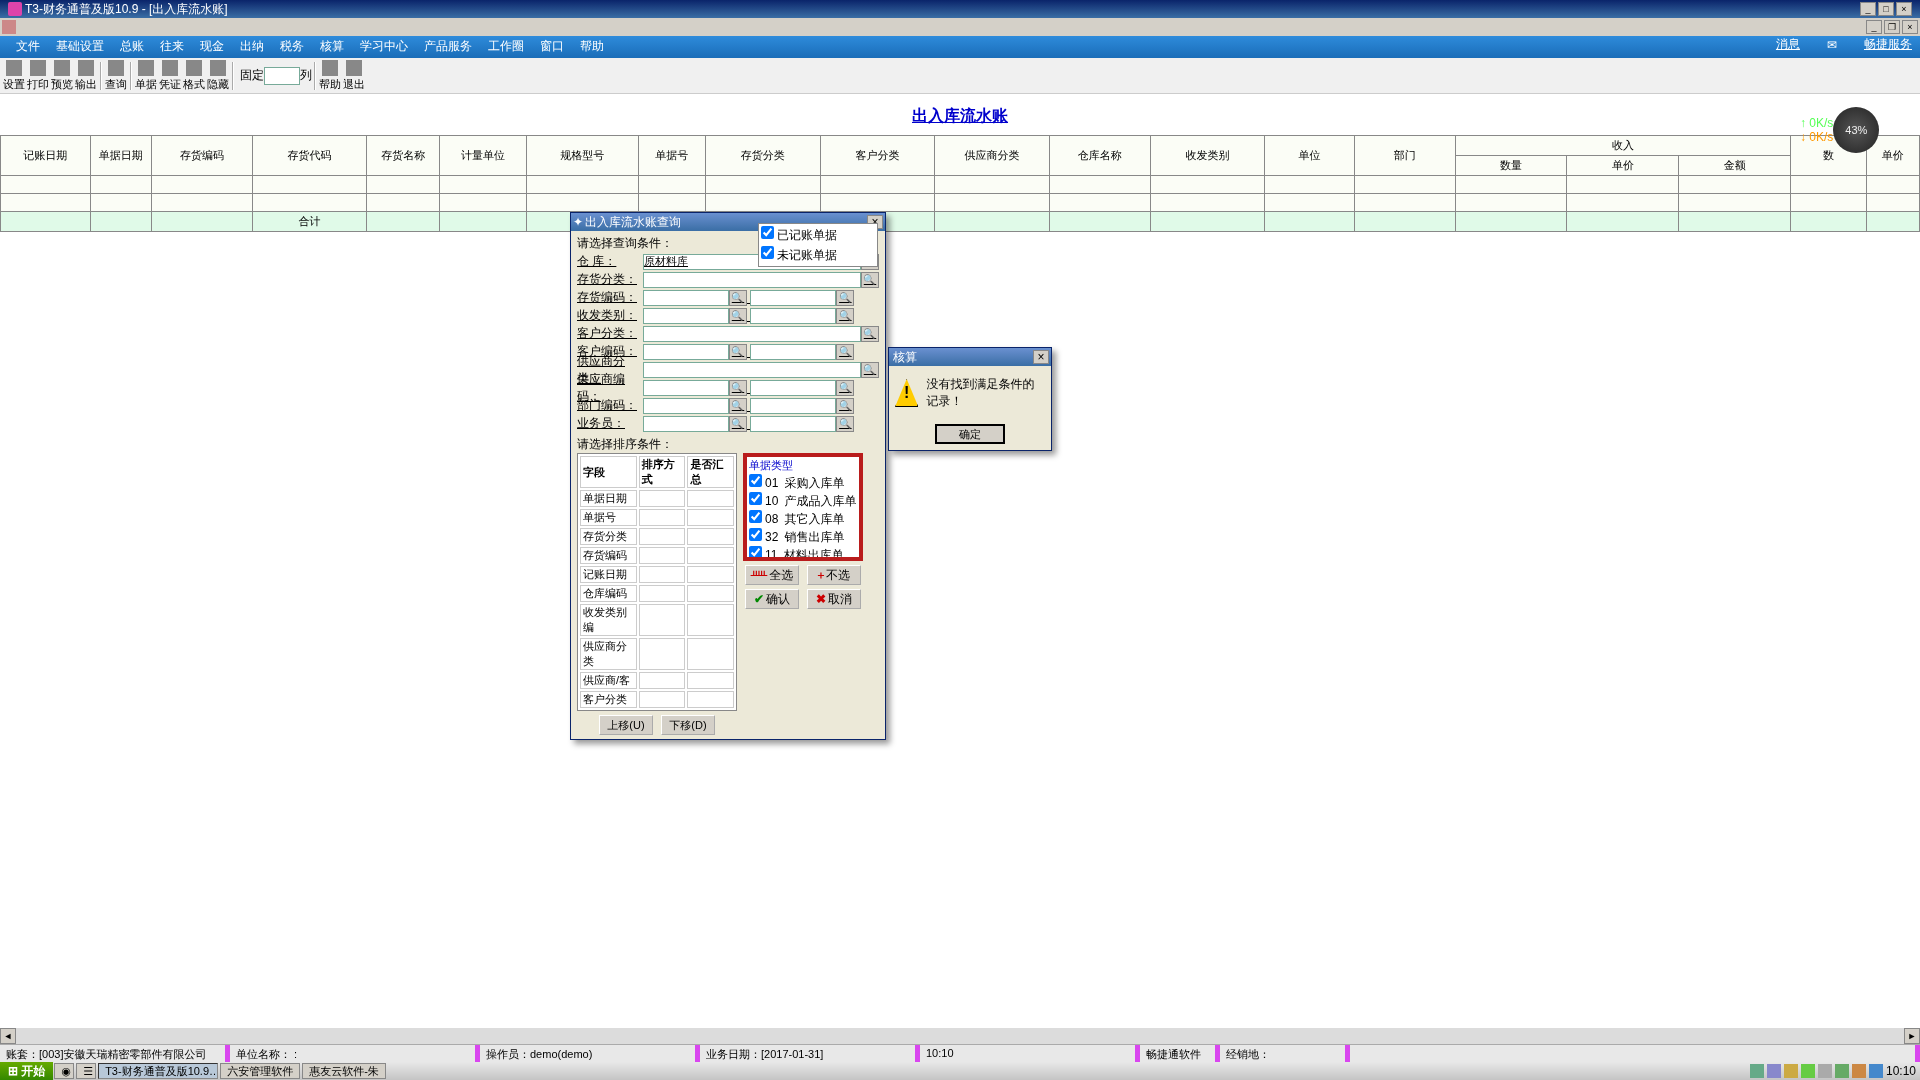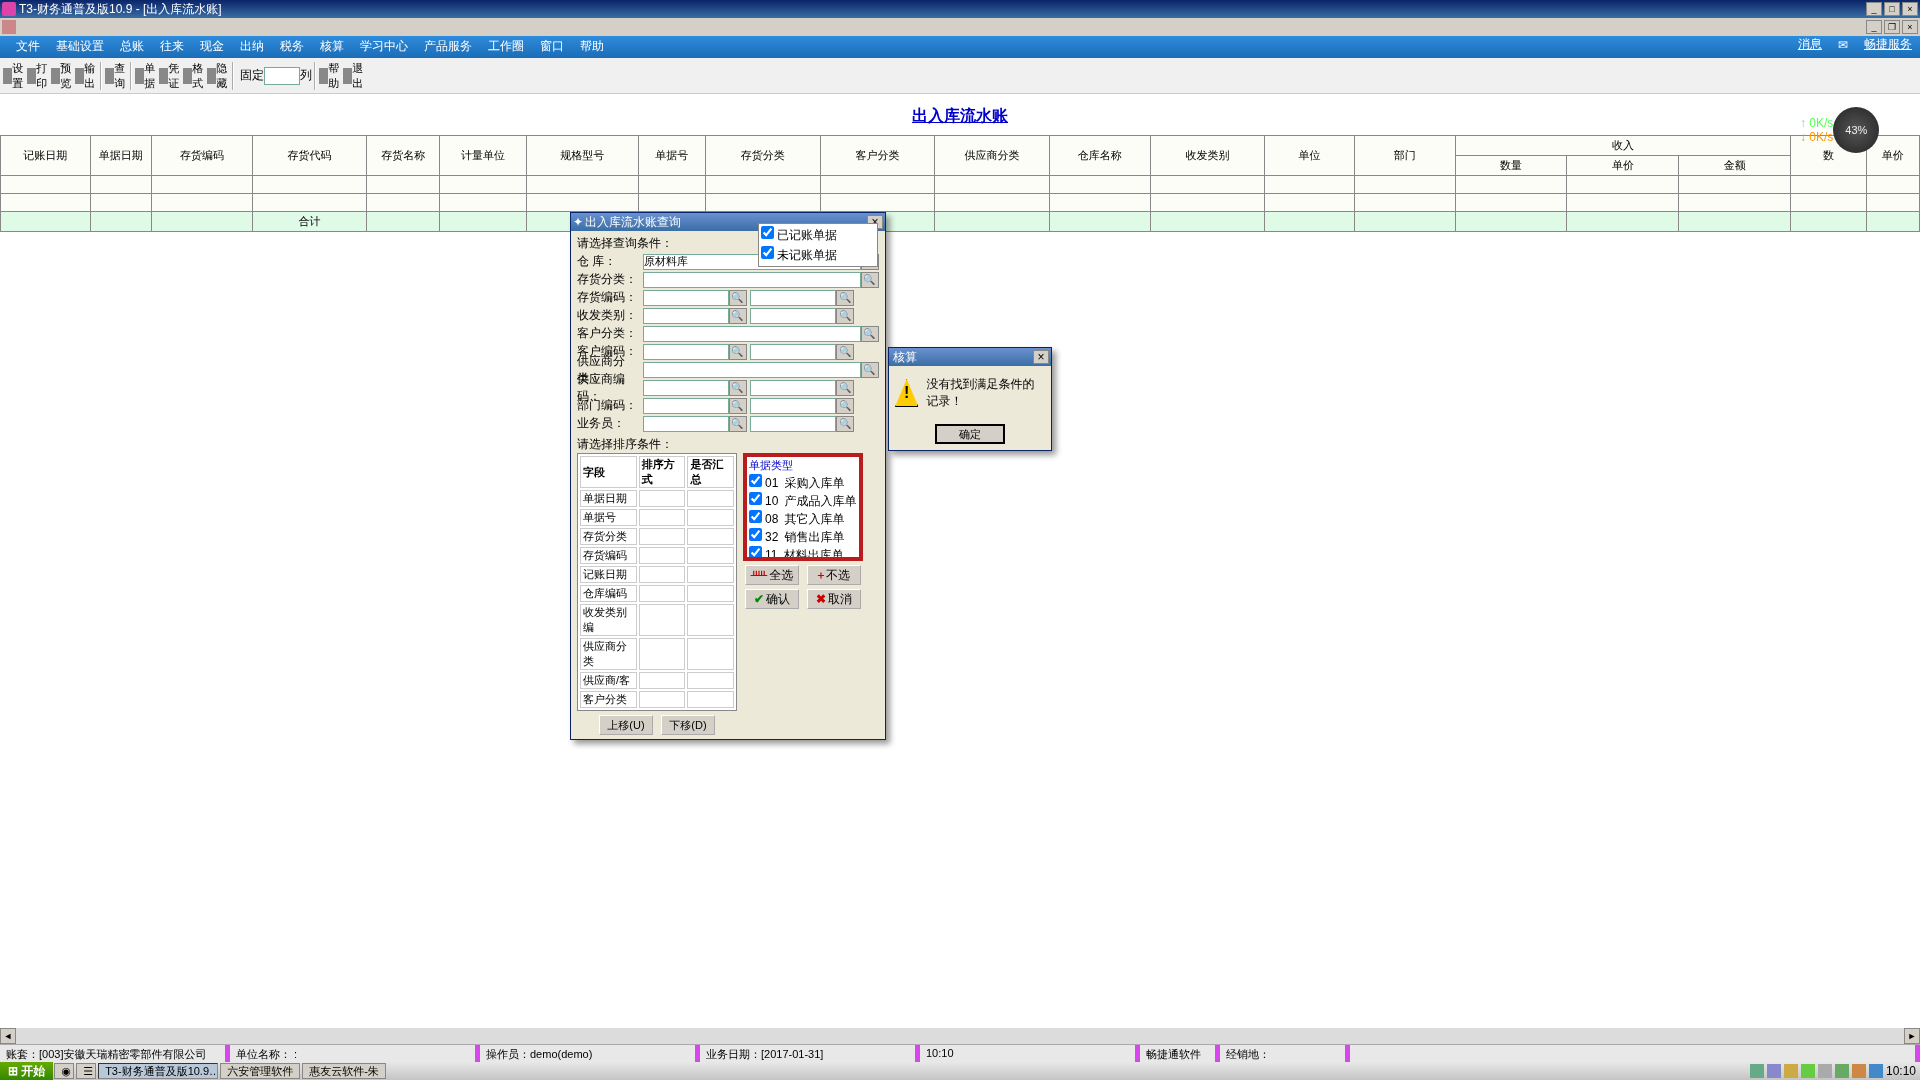--- a/index.html
+++ b/index.html
@@ -1,37 +1,37 @@
 <!DOCTYPE html>
 <html><head>
 <meta charset="utf-8">
 <style>
 * { box-sizing: border-box; margin: 0; padding: 0; font-family: "SimSun", "宋体", sans-serif; font-size: 12px; }
 body { background: #fff; width: 1920px; height: 1080px; overflow: hidden; position: relative; }
 
 
-.titlebar { background: linear-gradient(#0a246a, #3a6ea5); height: 18px; display: flex; align-items: center; padding: 0 2px; color: #fff; }
+.titlebar { background: linear-gradient(#0a246a, #3a6ea5); height: 18px; display: flex; align-items: center; padding: 0 8px; color: #fff; }
 .titlebar .icon { width: 14px; height: 14px; background: #d4a; border-radius: 2px; margin-right: 3px; }
 .titlebar .title { flex: 1; }
 .titlebar .btns { display: flex; gap: 2px; }
 .winbtn { width: 16px; height: 14px; background: #d4d0c8; border: 1px solid #888; font-size: 9px; display: flex; align-items: center; justify-content: center; cursor: pointer; color: #000; }
 
 .subtitle { background: #d4d0c8; height: 18px; display: flex; align-items: center; padding: 0 2px; }
 .subtitle .icon { width: 14px; height: 14px; background: #c88; margin-right: 3px; }
 .subtitle .btns { margin-left: auto; display: flex; gap: 2px; }
 
 
 .menubar { background: linear-gradient(#2e8bdb, #1a6db8); height: 22px; display: flex; align-items: flex-start; padding: 0 8px; color: #fff; }
 .menubar span { padding: 2px 8px; cursor: pointer; }
-.menubar .right { margin-left: auto; display: flex; gap: 8px; }
+.menubar .right { margin-left: auto; display: flex; gap: 19px; }
 .menubar .right a { color: #fff; text-decoration: underline; }
 
 
 .toolbar { background: #f0f0f0; height: 36px; display: flex; align-items: center; border-bottom: 1px solid #ccc; padding: 0 2px; }
-.toolbtn { width: 24px; height: 34px; display: flex; flex-direction: row; align-items: center; justify-content: flex-start; cursor: pointer; border: 1px solid transparent; }
+.toolbtn { width: 24px; height: 34px; display: flex; flex-direction: column; align-items: center; justify-content: space-between; cursor: pointer; border: 1px solid transparent; }
 .toolbtn .ico { width: 16px; height: 16px; background: #888; }
 .toolbtn .lbl { font-size: 11px; }
 .toolsep { width: 2px; height: 28px; border-left: 1px solid #aaa; border-right: 1px solid #fff; margin: 0 2px; }
 .toolbar input { width: 36px; height: 18px; border: 1px solid #7a9; font-size: 11px; }
 
 
 .report-title { text-align: center; padding: 12px 0 8px; }
 .report-title a { color: #0000cc; font-size: 16px; font-weight: bold; text-decoration: underline; }
 
 
@@ -59,21 +59,21 @@
 .tray { margin-left: auto; display: flex; align-items: center; padding: 0 4px; gap: 3px; font-size: 11px; }
 .tray .ico { width: 14px; height: 14px; background: #6a8; }
 
 
 .dialog { position: absolute; background: #ece9d8; border: 1px solid #0a246a; box-shadow: 4px 4px 6px rgba(0,0,0,0.4); }
 .dialog .dlgtitle { background: linear-gradient(#6a90d0, #3a6ea5); height: 18px; display: flex; align-items: center; color: #fff; padding: 0 2px; font-size: 11px; }
 .dialog .dlgtitle .t { flex: 1; padding-left: 2px; }
 .dialog .dlgtitle .x { width: 16px; height: 14px; background: #d4d0c8; border: 1px solid #888; color: #000; display: flex; align-items: center; justify-content: center; cursor: pointer; }
 .query-dialog { left: 570px; top: 212px; width: 316px; }
 .query-body { padding: 4px 6px; font-size: 11px; }
-.conds .row { display: flex; align-items: center; margin: 1px 0; height: 17px; }
+.conds .row { display: flex; align-items: center; margin: 1px 0; height: 17px; text-decoration: underline; }
 .conds .lbl { width: 66px; }
 .conds input.fld { flex: 1; height: 16px; border: 1px solid #7a9; background: #fff; font-size: 11px; }
 .lookup { width: 18px; height: 16px; background: #d4d0c8; border: 1px solid #888; display: flex; align-items: center; justify-content: center; color: #00a; cursor: pointer; font-size: 10px; }
 .conds .pair input.fld { width: 86px; flex: none; }
 .checks { position: absolute; left: 758px; top: 223px; width: 120px; background: #fff; border: 1px solid #888; padding: 1px 2px; }
 .checks label { display: block; font-size: 11px; padding: 1px 0; }
 .sort-section { margin-top: 4px; }
 .sorttable { border: 1px solid #888; background: #fff; width: 160px; }
 .sorttable th, .sorttable td { border: 1px solid #ccc; font-size: 11px; padding: 0 2px; height: 13px; text-align: left; }
 .sortwrap { display: flex; gap: 6px; }

